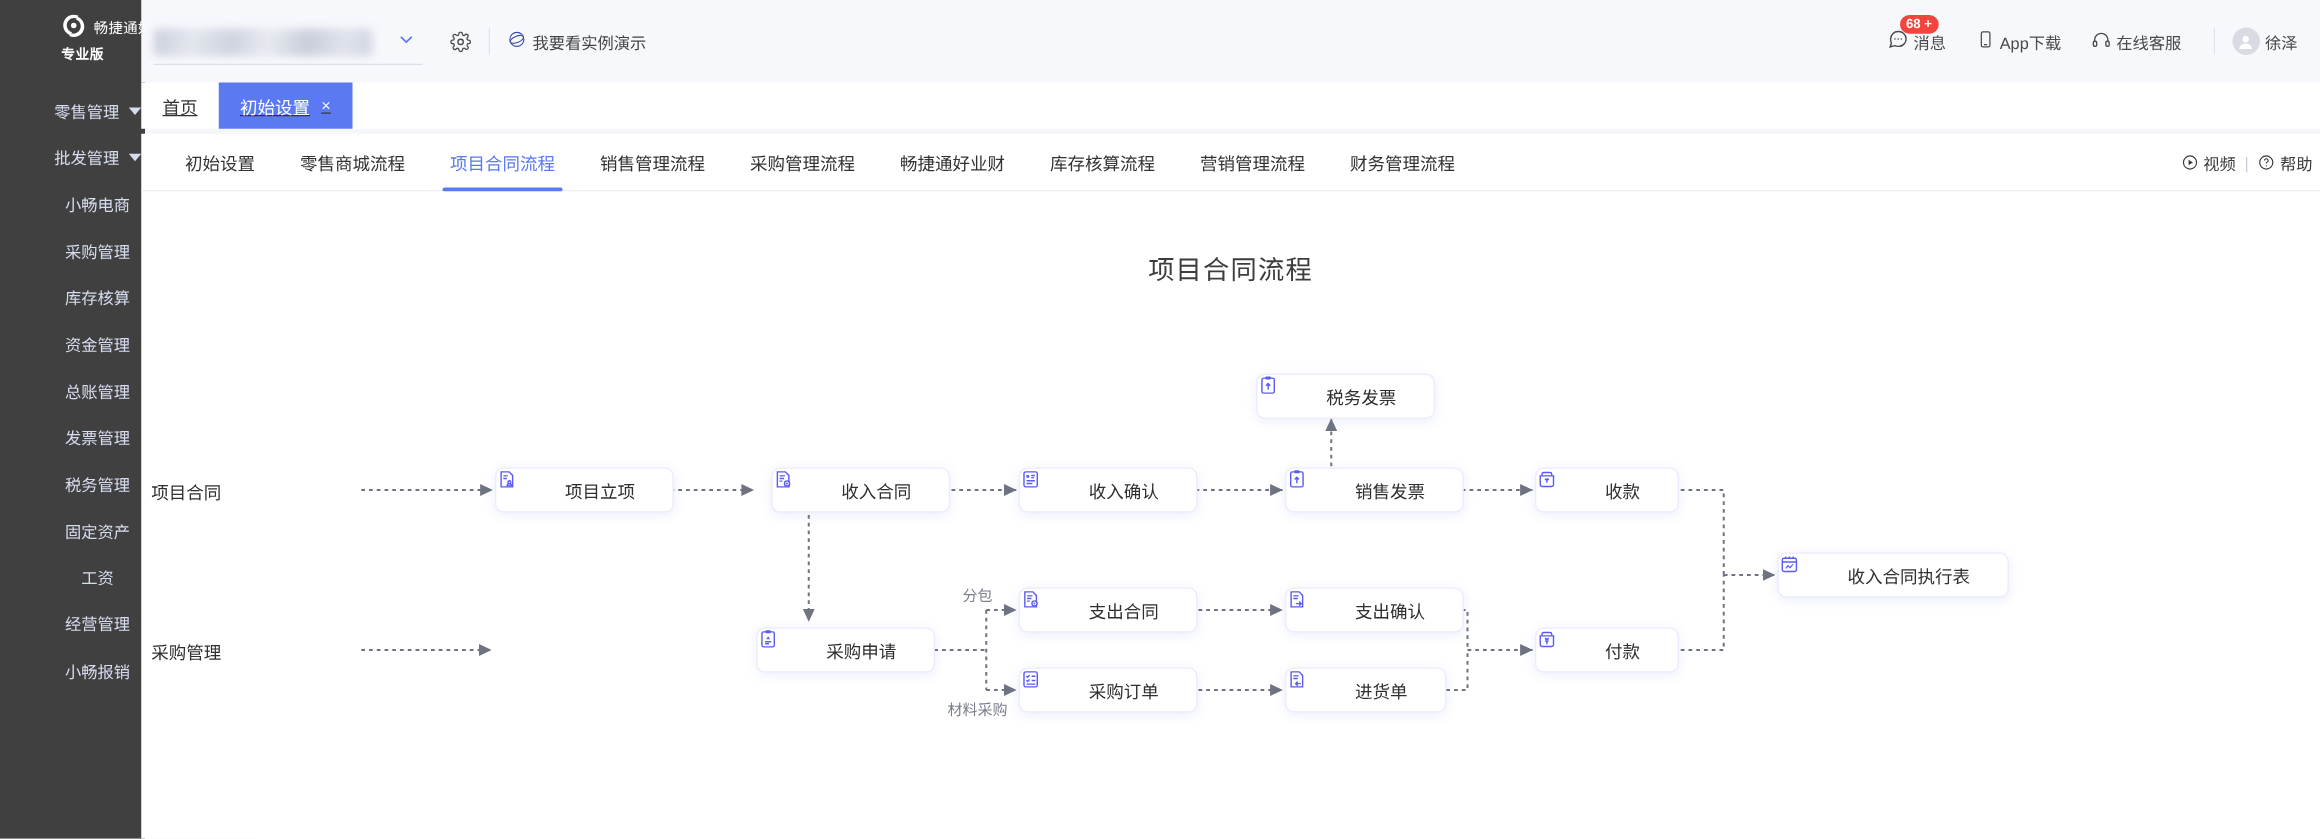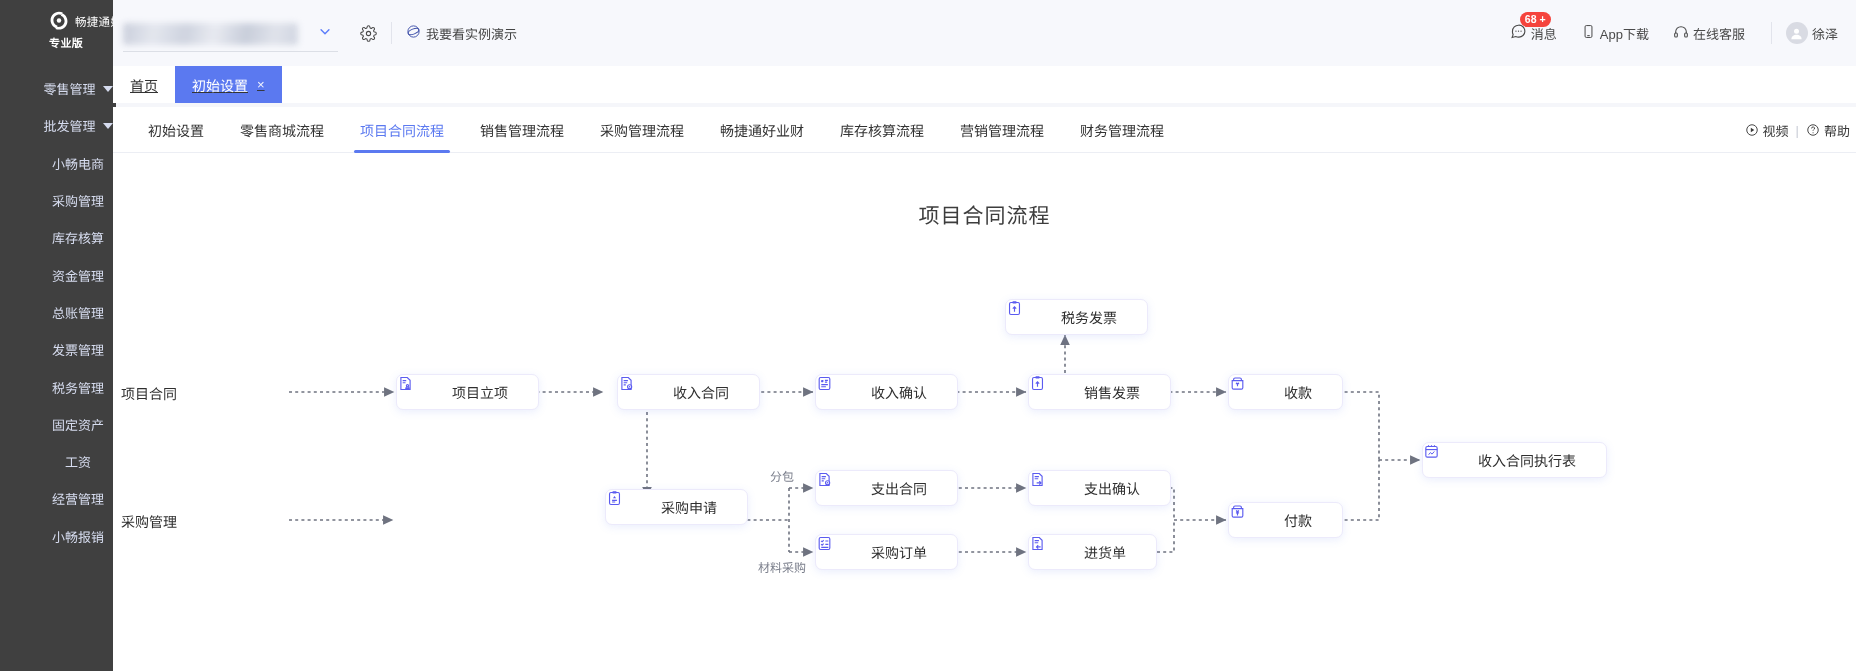--- a/index.html
+++ b/index.html
@@ -492,21 +492,21 @@
           <svg width="17" height="17" viewBox="0 0 24 24" fill="none" stroke="#5b5bf0" stroke-width="1.6">
             <rect x="4" y="5" width="16" height="15" rx="2"></rect>
             <path d="M4 9.3h16"></path>
             <path d="M7.8 3v2.6M12 3v2.6M16.2 3v2.6"></path>
             <path d="M8 16.5l2.4-3 2.4 2.2 3.2-3.8" stroke-width="1.4"></path>
           </svg>
         </span>
         <span>收入合同执行表</span>
       </div>
 
-      <div class="node" style="left:492px; top:244px;">
+      <div class="node" style="left:492px; top:257px;">
         <span class="ic">
           <svg width="17" height="17" viewBox="0 0 24 24" fill="none" stroke="#5b5bf0" stroke-width="1.6">
             <rect x="5" y="3.5" width="14" height="17" rx="2"></rect>
             <rect x="9" y="1.8" width="6" height="3.2" rx="1" fill="#5b5bf0" stroke="none"></rect>
             <path d="M12 8.4l2.2 3.4h-4.4z" fill="#5b5bf0" stroke="none"></path>
             <path d="M8.6 14.6h6.8M8.6 17h4.4"></path>
           </svg>
         </span>
         <span>采购申请</span>
       </div>

